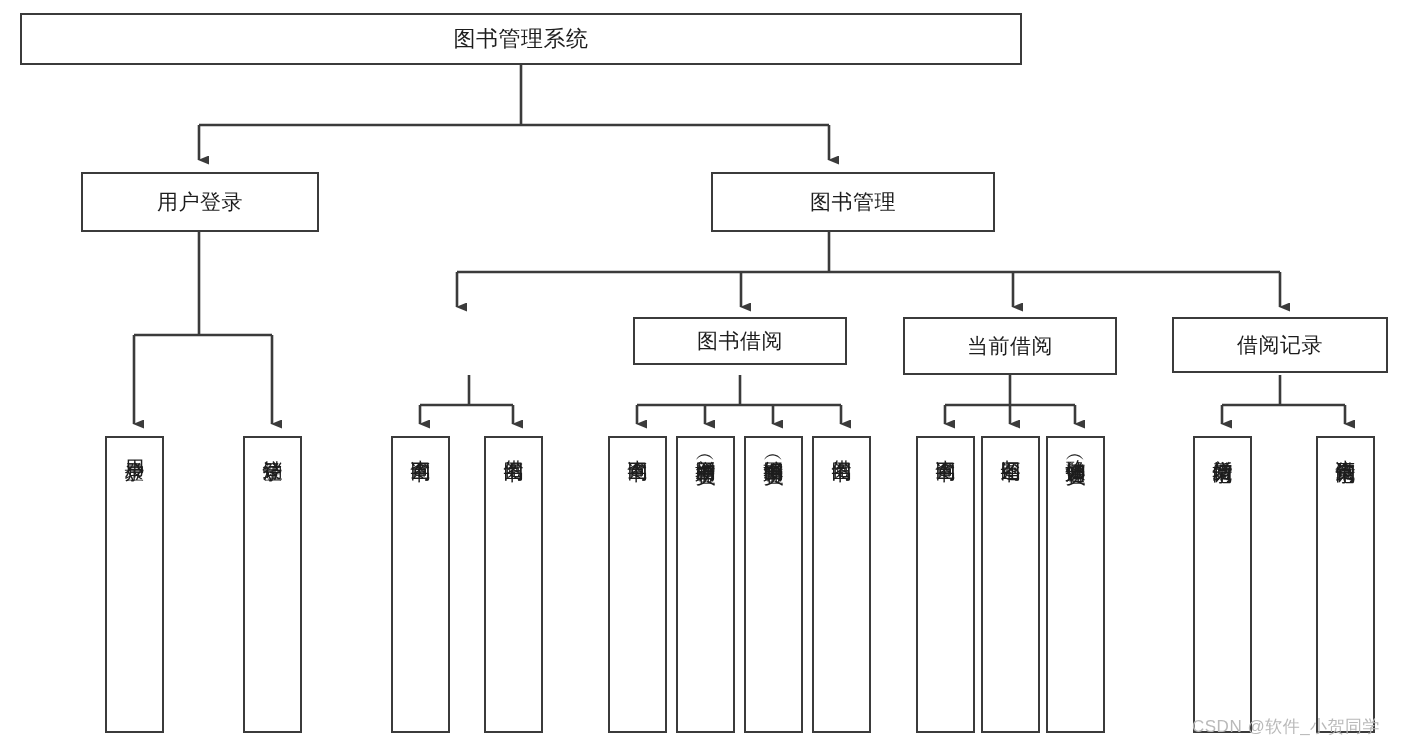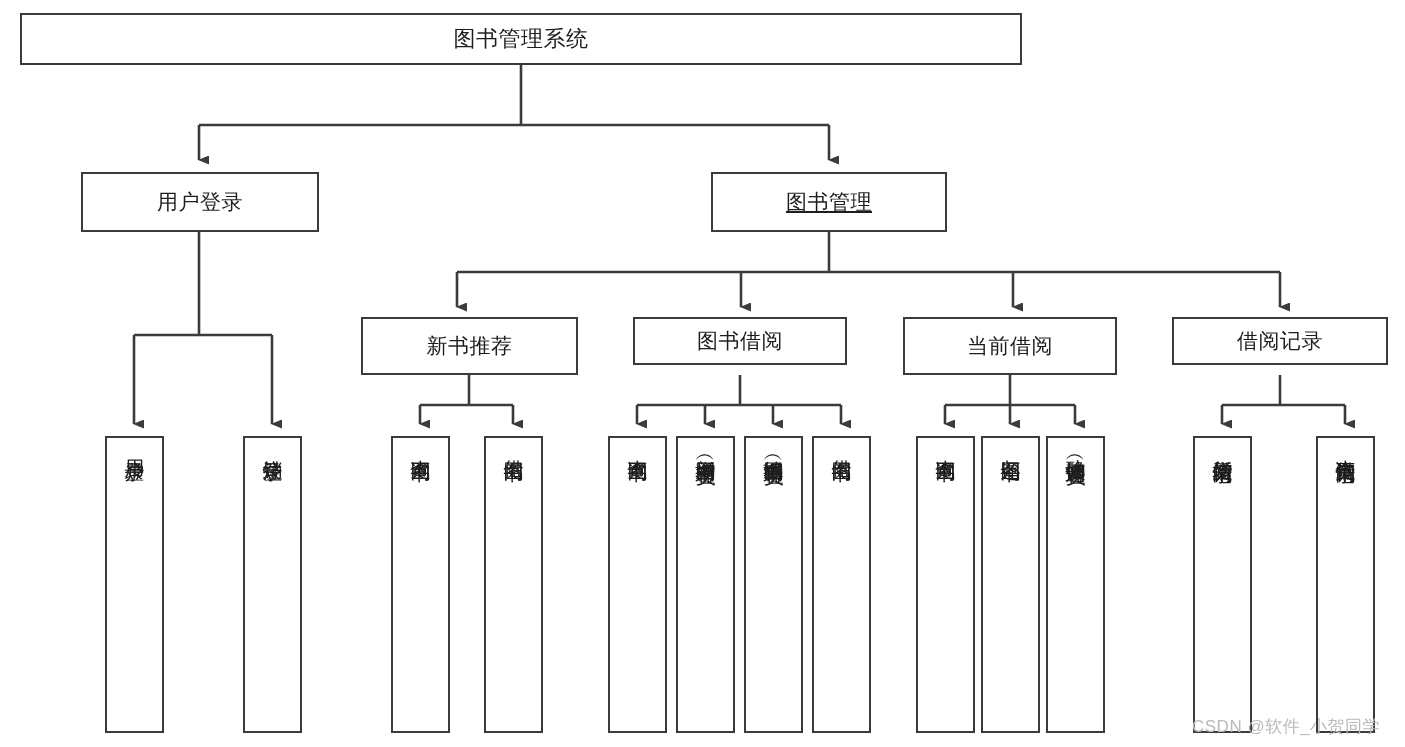--- a/index.html
+++ b/index.html
@@ -125,34 +125,31 @@
     </g>
   </svg>
 
   <div class="node root horizontal" style="left:20px; top:13px; width:1002px; height:52px;">
     <span class="node-label">图书管理系统</span>
   </div>
 
   <div class="node horizontal" style="left:81px; top:172px; width:238px; height:60px;">
     <span class="node-label">用户登录</span>
   </div>
-  <div class="node horizontal" style="left:711px; top:172px; width:236px; height:60px;text-decoration:underline;">
+  <div class="node horizontal" style="left:711px; top:172px; width:284px; height:60px;">
     <span class="node-label">图书管理</span>
   </div>
 
-  <div class="node horizontal" style="left:361px; top:317px; width:217px; height:58px;">
-    <span class="node-label">新书推荐</span>
-  </div>
   <div class="node horizontal" style="left:633px; top:317px; width:214px; height:48px;">
     <span class="node-label">图书借阅</span>
   </div>
   <div class="node horizontal" style="left:903px; top:317px; width:214px; height:58px;">
     <span class="node-label">当前借阅</span>
   </div>
-  <div class="node horizontal" style="left:1172px; top:317px; width:216px; height:48px;">
+  <div class="node horizontal" style="left:1172px; top:317px; width:216px; height:56px;">
     <span class="node-label">借阅记录</span>
   </div>
 
   <div class="node vertical" style="left:105px; top:436px; width:59px; height:297px;">
     <span class="node-label">用户登录</span>
   </div>
   <div class="node vertical" style="left:243px; top:436px; width:59px; height:297px;">
     <span class="node-label">注销登录</span>
   </div>
 

